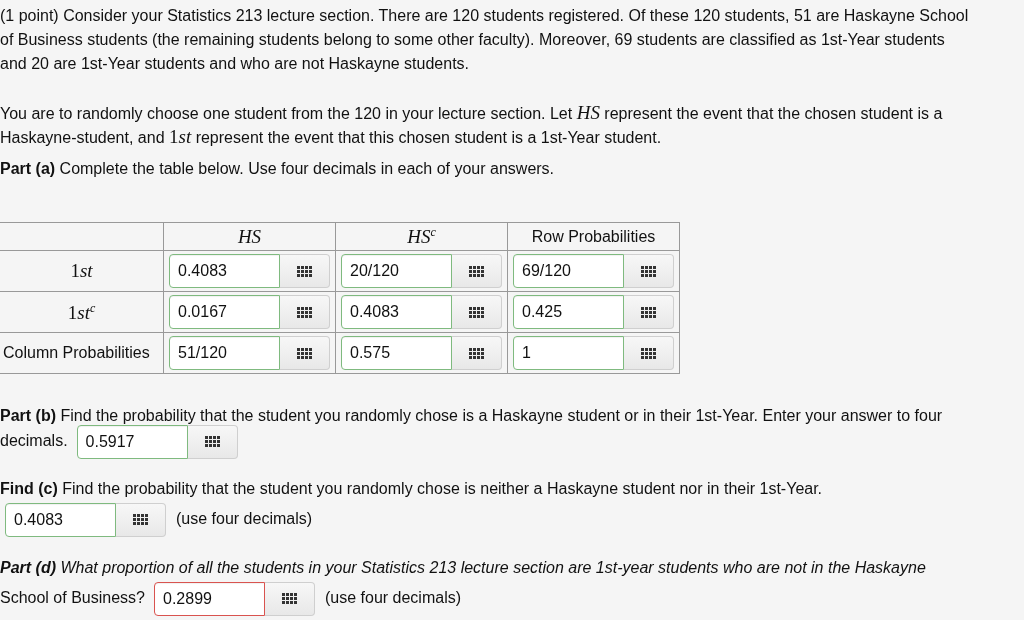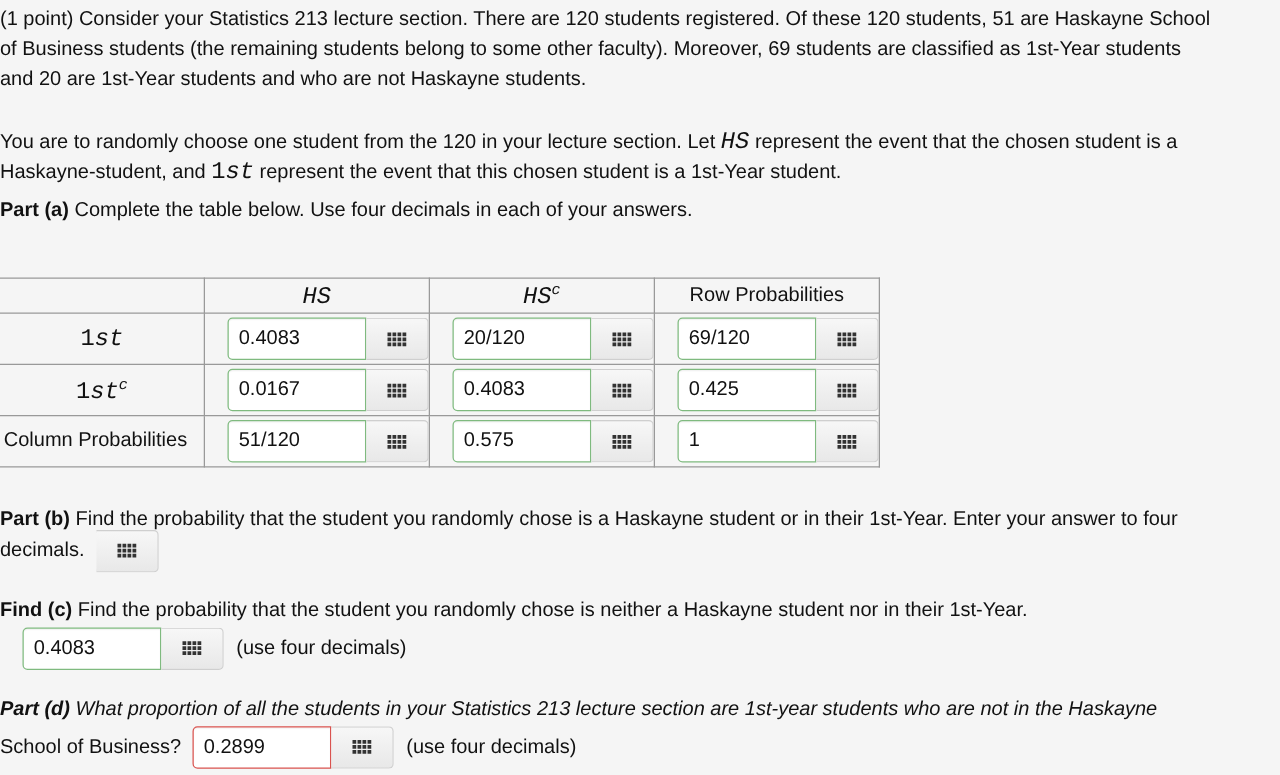--- a/index.html
+++ b/index.html
@@ -4,21 +4,21 @@
 <style>
   html, body { margin: 0; padding: 0; }
   body {
     width: 1024px; height: 620px; overflow: hidden;
     background: #f5f5f5;
     font-family: "Liberation Sans", sans-serif;
     font-size: 16px; color: #111;
     position: relative;
   }
   .p { position: absolute; left: 0; white-space: nowrap; line-height: 24px; }
-  .math { font-family: Liberation Mono, monospace; font-style: italic; font-size: 19px; }
+  .math { font-family: Liberation Serif, serif; font-style: italic; font-size: 19px; }
   .math .up { font-style: normal; }
   .math sup { font-size: 12px; vertical-align: 7px; }
   b { font-weight: bold; }
 
   table.prob {
     position: absolute; left: -1px; top: 222px;
     border-collapse: collapse;
   }
   table.prob td, table.prob th {
     border: 1px solid #999;
@@ -28,21 +28,21 @@
   table.prob { border: 1px solid #444; }
   table.prob th { height: 27px; text-align: center; }
   .c0 { width: 163px; }
   .c1, .c2, .c3 { width: 171px; }
   .rowhead { text-align: center; }
   .rowhead.left { text-align: left; padding-left: 3px !important; }
 
   .ans {
     display: inline-flex; align-items: stretch;
     height: 34px; vertical-align: middle;
-    margin-left: 18px;
+    margin-left: 5px;
   }
   .ans .field {
     box-sizing: border-box;
     width: 111px; height: 34px;
     border: 1px solid #7fba7f;
     border-radius: 4px 0 0 4px;
     background: #fff;
     padding: 0 8px; line-height: 32px;
     font-size: 16px; color: #111;
     font-family: "Liberation Sans", sans-serif;
@@ -270,20 +270,21 @@
           </div></td>
   </tr>
 </tbody>
   </table>
 
 <div class="p" style="top:404px;">
   <b>Part (b)</b><span> Find the probability that the student you randomly chose is a Haskayne student or in their 1st-Year. Enter your answer to four</span>
 </div>
 <div class="p" style="top:423px; line-height:36px;">
   <span>decimals.</span><div class="ans" style="margin-left:9px;">
+      <div class="field">0.5917</div>
       <div class="btn">
         <div class="grid-icon">
           <i></i>
           <i></i>
           <i></i>
           <i></i>
           <i></i>
           <i></i>
           <i></i>
           <i></i>

